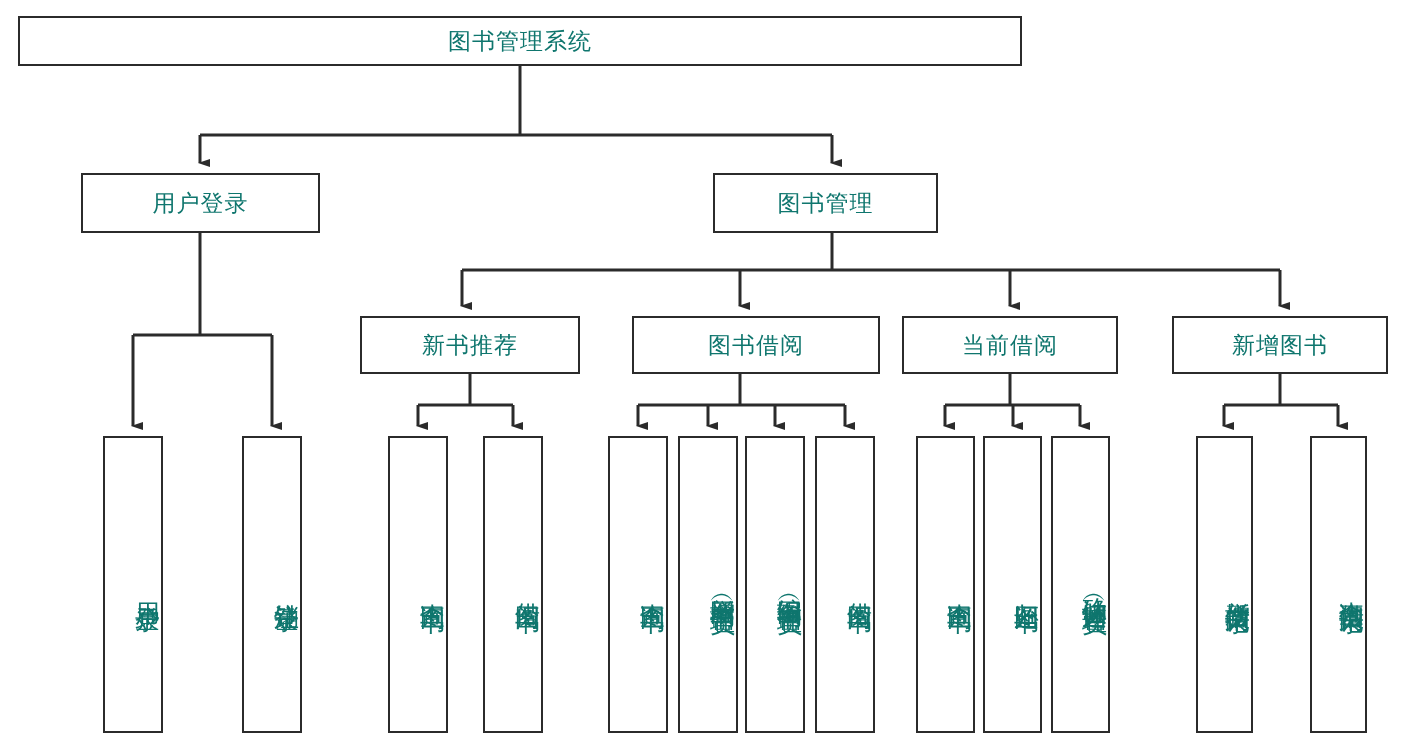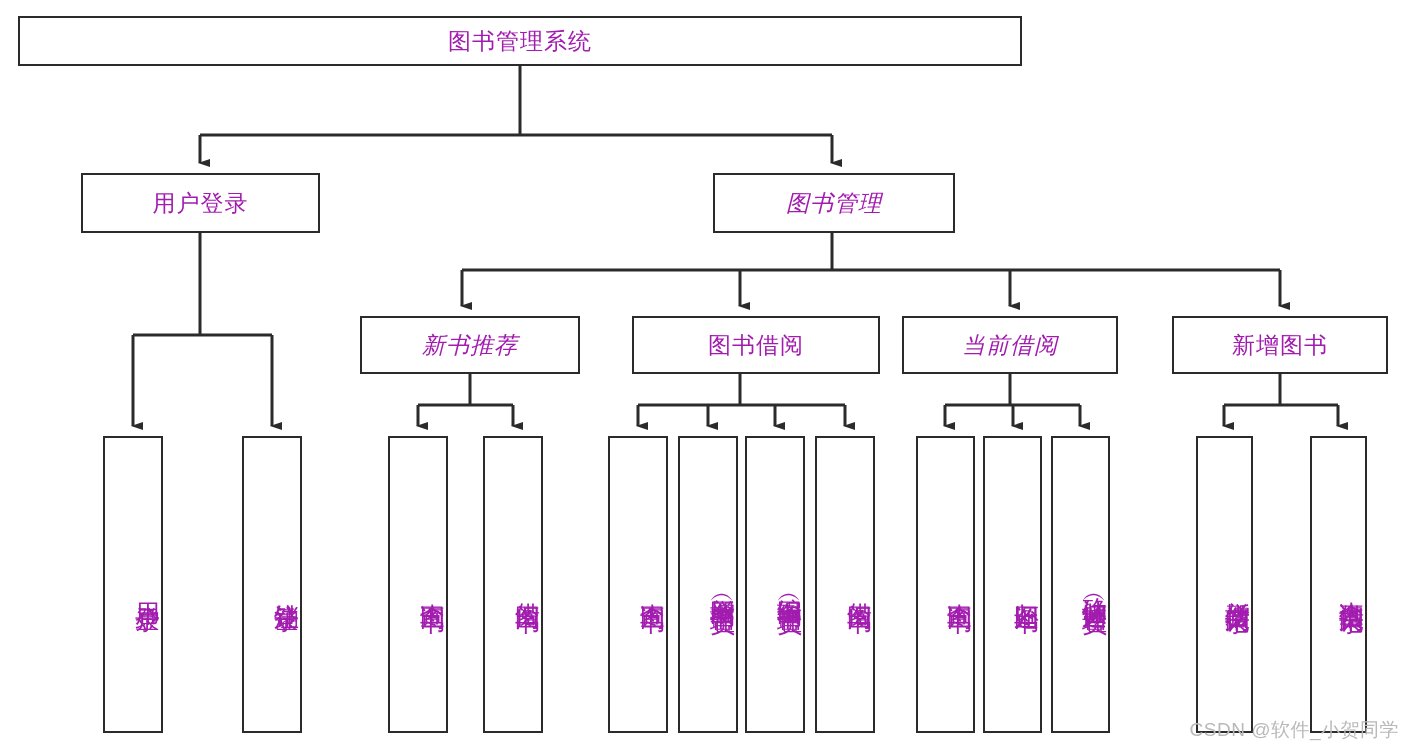--- a/index.html
+++ b/index.html
@@ -26,21 +26,21 @@
     pointer-events: none;
   }
   .node {
     position: absolute;
     box-sizing: border-box;
     border: 2px solid #2b2b2b;
     background: #ffffff;
     display: flex;
     align-items: center;
     justify-content: center;
-    color: #a21caf;
+    color: #0f766e;
   }
   .node.horiz {
     font-size: 23px;
     letter-spacing: 1px;
   }
   .node.vert {
     writing-mode: vertical-rl;
     text-orientation: upright;
     font-size: 25px;
     line-height: 1.05;
@@ -113,35 +113,34 @@
       <path d="M1280,374 L1280,405"></path>
       <path d="M1224,405 L1338,405"></path>
       <path d="M1224,405 L1224,426" marker-end="url(#arw)"></path>
       <path d="M1338,405 L1338,426" marker-end="url(#arw)"></path>
     </g>
   </svg>
 
   <div class="node horiz" style="left: 18px; top: 16px; width: 1004px; height: 50px;">图书管理系统</div>
 
   <div class="node horiz" style="left: 81px; top: 173px; width: 239px; height: 60px;">用户登录</div>
-  <div class="node horiz" style="left: 713px; top: 173px; width: 242px; height: 60px; font-style: italic;">图书管理</div>
+  <div class="node horiz" style="left: 713px; top: 173px; width: 225px; height: 60px;">图书管理</div>
 
-  <div class="node horiz" style="left: 360px; top: 316px; width: 220px; height: 58px; font-style: italic;">新书推荐</div>
+  <div class="node horiz" style="left: 360px; top: 316px; width: 220px; height: 58px;">新书推荐</div>
   <div class="node horiz" style="left: 632px; top: 316px; width: 248px; height: 58px;">图书借阅</div>
-  <div class="node horiz" style="left: 902px; top: 316px; width: 216px; height: 58px; font-style: italic;">当前借阅</div>
+  <div class="node horiz" style="left: 902px; top: 316px; width: 216px; height: 58px;">当前借阅</div>
   <div class="node horiz" style="left: 1172px; top: 316px; width: 216px; height: 58px;">新增图书</div>
 
   <div class="node vert" style="left: 103px; top: 436px; width: 60px; height: 297px;">用户登录</div>
   <div class="node vert" style="left: 242px; top: 436px; width: 60px; height: 297px;">注销登录</div>
   <div class="node vert" style="left: 388px; top: 436px; width: 60px; height: 297px;">查询图书</div>
   <div class="node vert" style="left: 483px; top: 436px; width: 60px; height: 297px;">借阅图书</div>
   <div class="node vert" style="left: 608px; top: 436px; width: 60px; height: 297px;">查询图书</div>
   <div class="node vert topal" style="left: 678px; top: 436px; width: 60px; height: 297px;">新增图书（管理员）</div>
   <div class="node vert topal" style="left: 745px; top: 436px; width: 60px; height: 297px;">编辑图书（管理员）</div>
   <div class="node vert" style="left: 815px; top: 436px; width: 60px; height: 297px;">借阅图书</div>
   <div class="node vert" style="left: 916px; top: 436px; width: 59px; height: 297px;">查询图书</div>
   <div class="node vert" style="left: 983px; top: 436px; width: 59px; height: 297px;">归还图书</div>
   <div class="node vert topal" style="left: 1051px; top: 436px; width: 59px; height: 297px;">确认归还（管理员）</div>
   <div class="node vert" style="left: 1196px; top: 436px; width: 57px; height: 297px;">新增借阅记录</div>
   <div class="node vert" style="left: 1310px; top: 436px; width: 57px; height: 297px;">查询借阅记录</div>
 
-  <div id="watermark">CSDN @软件_小贺同学</div>
 </div>
 
 </body></html>

